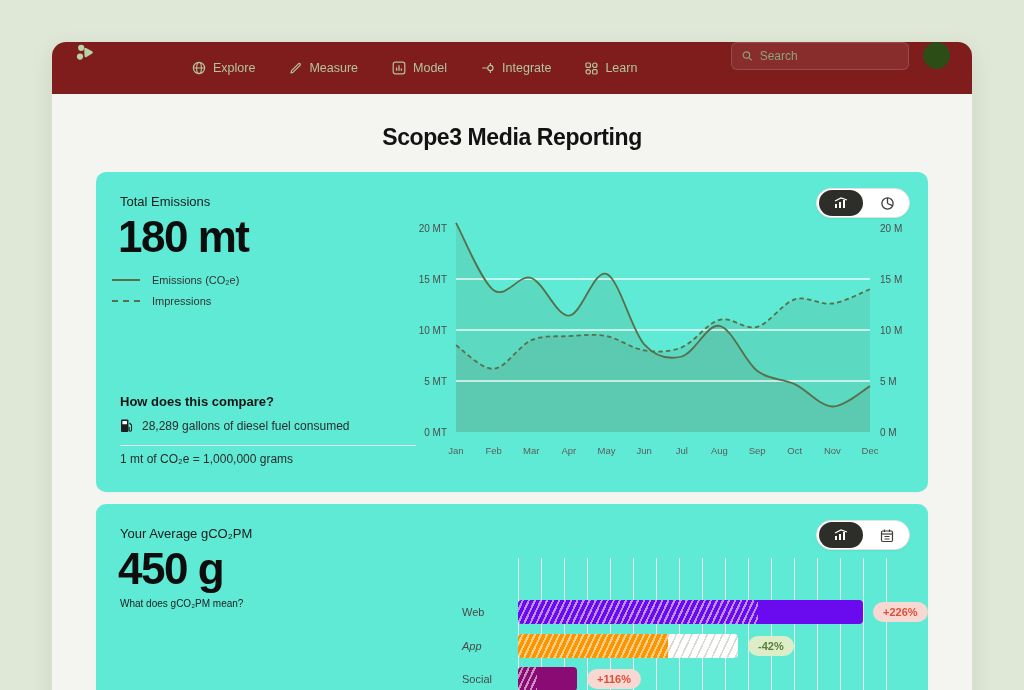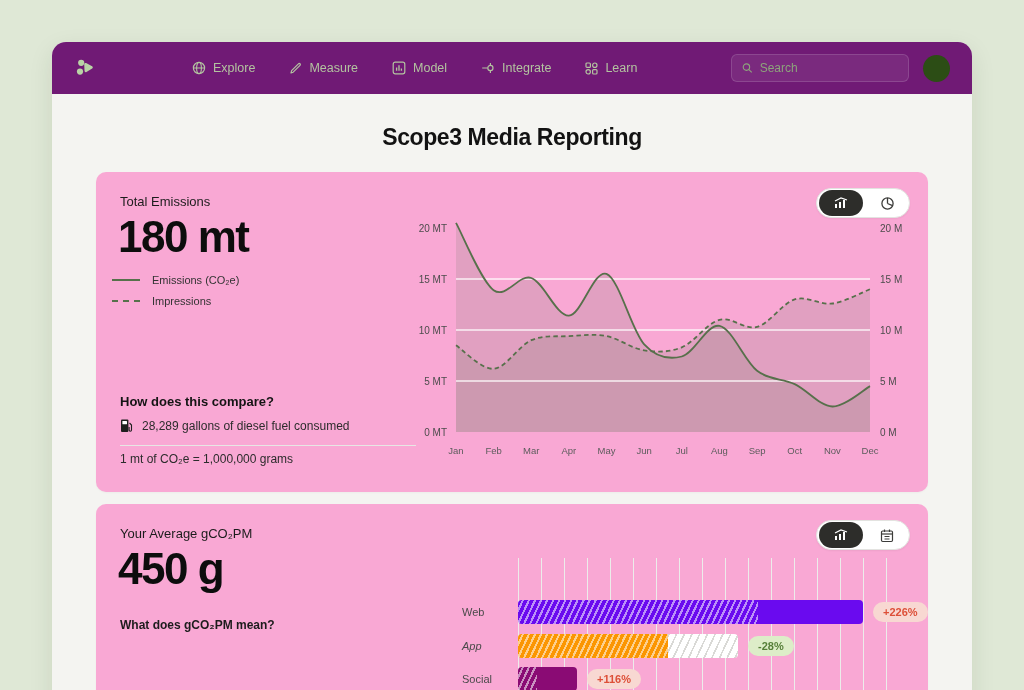--- a/index.html
+++ b/index.html
@@ -10,21 +10,21 @@
     position:relative;
     color:#1a1a1a;
   }
   .window {
     position:absolute; left:52px; top:42px; width:920px; height:700px;
     background:#f4f4f1; border-radius:14px; overflow:hidden;
     box-shadow:0 8px 24px rgba(30,50,20,0.10);
   }
   
   .navbar {
-    height:52px; background:#701a75; display:flex; align-items:center;
+    height:52px; background:#7f1d1d; display:flex; 
     padding:0 22px;
   }
   .logo { width:22px; height:22px; flex:0 0 auto; }
   .nav-items { display:flex; gap:34px; margin-left:96px; }
   .nav-item {
     display:flex; align-items:center; gap:7px; cursor:pointer;
     color:#b3c3a0; font-size:12.5px;
   }
   .nav-item svg { display:block; }
   .search-box {
@@ -41,21 +41,21 @@
     width:27px; height:27px; border-radius:50%; background:#2c4d15;
     margin-left:14px; cursor:pointer; flex:0 0 auto;
   }
   
   .page-title {
     margin:30px 44px 0; font-size:23px; font-weight:700; letter-spacing:-0.4px;
     color:#121212;
     text-align:center;
   }
   .card {
-    position:relative; background:#f9a8d4; border-radius:10px;
+    position:relative; background:#5eead4; border-radius:10px;
     margin:0 44px; box-shadow:0 1px 2px rgba(0,0,0,0.03);
   }
   .card1 { margin-top:21px; height:320px; }
   .card2 { margin-top:12px; height:282px; }
   .card-title { position:absolute; left:24px; top:22px; font-size:13px; color:#1c1c1c; }
   .big-value { position:absolute; left:22px; top:40px; font-size:44px; font-weight:700; letter-spacing:-1.5px; color:#0d0d0d; }
   
   .toggle {
     position:absolute; right:18px; top:16px; width:94px; height:30px;
     background:#fff; border:1px solid #e3e3e0; border-radius:16px;
@@ -70,21 +70,21 @@
   .legend { position:absolute; left:16px; top:102px; display:flex; flex-direction:column; gap:9px; }
   .legend-row { display:flex; align-items:center; gap:12px; font-size:11px; color:#333; }
   .swatch-solid { width:28px; height:0; border-top:2px solid #57704b; }
   .swatch-dashed { width:28px; height:0; border-top:2px dashed #57704b; }
   
   .compare-heading { position:absolute; left:24px; top:222px; font-size:13px; font-weight:700; color:#141414; }
   .compare-row { position:absolute; left:24px; top:246px; display:flex; align-items:center; gap:9px; font-size:12px; color:#2c2c2c; width:296px; padding-bottom:12px; border-bottom:1px solid #e7e7e4; }
   .footnote { position:absolute; left:24px; top:280px; font-size:12px; color:#2c2c2c; }
   .line-chart { position:absolute; left:322px; top:48px; }
   
-  .q-heading { position:absolute; left:24px; top:94px; font-size:12px; font-weight:700; color:#1c1c1c;margin-top:20px; }
+  .q-heading { position:absolute; left:24px; top:94px; font-size:10px; font-weight:400; color:#1c1c1c; }
   .q-desc { position:absolute; left:24px; top:110px; width:302px; font-size:12.5px; color:#555; line-height:1.32; }
   .bar-grid {
     position:absolute; left:422px; top:54px; width:388px; height:212px;
     background:repeating-linear-gradient(to right, #ececea 0 1px, transparent 1px 23px);
   }
   .bar-row-label { position:absolute; left:366px; font-size:11px; color:#4a4a4a; }
   .bar-track { position:absolute; left:422px; height:24px; display:flex; align-items:center; }
   .bar-seg { height:24px; }
   .bar-seg.first { border-radius:4px 0 0 4px; }
   .bar-seg.last { border-radius:0 4px 4px 0; }
@@ -284,21 +284,21 @@
         <div class="bar-row-label" style="top: 102px;">Web</div>
         <div class="bar-track" style="top: 96px;">
           <div class="bar-seg first" style="width: 240px; background-color: rgb(106, 10, 239); background-image: repeating-linear-gradient(115deg, rgba(255, 255, 255, 0) 0px, rgba(255, 255, 255, 0) 3.5px, rgba(255, 255, 255, 0.55) 3.5px, rgba(255, 255, 255, 0.55) 5.5px);"></div>
           <div class="bar-seg last" style="width: 105px; background: rgb(106, 10, 239);"></div>
           <span class="badge up">+226%</span>
         </div>
         <div class="bar-row-label" style="top: 136px; font-style: italic;">App</div>
         <div class="bar-track" style="top: 130px;">
           <div class="bar-seg first" style="width: 150px; background-color: rgb(251, 150, 2); background-image: repeating-linear-gradient(115deg, rgba(255, 255, 255, 0) 0px, rgba(255, 255, 255, 0) 3.5px, rgba(255, 255, 255, 0.55) 3.5px, rgba(255, 255, 255, 0.55) 5.5px);"></div>
           <div class="bar-seg last" style="width: 70px; background-color: rgb(255, 255, 255); background-image: repeating-linear-gradient(115deg, rgb(217, 217, 214) 0px, rgb(217, 217, 214) 1.6px, rgba(255, 255, 255, 0) 1.6px, rgba(255, 255, 255, 0) 7px);"></div>
-          <span class="badge down">-28%</span>
+          <span class="badge down">-42%</span>
         </div>
         <div class="bar-row-label" style="top: 169px;">Social</div>
         <div class="bar-track" style="top: 163px;">
           <div class="bar-seg first" style="width: 19px; background-color: rgb(138, 11, 116); background-image: repeating-linear-gradient(115deg, rgba(255, 255, 255, 0) 0px, rgba(255, 255, 255, 0) 3.5px, rgba(255, 255, 255, 0.55) 3.5px, rgba(255, 255, 255, 0.55) 5.5px);"></div>
           <div class="bar-seg last" style="width: 40px; background: rgb(138, 11, 116);"></div>
           <span class="badge up">+116%</span>
         </div>
       </div>
   </div>
 

